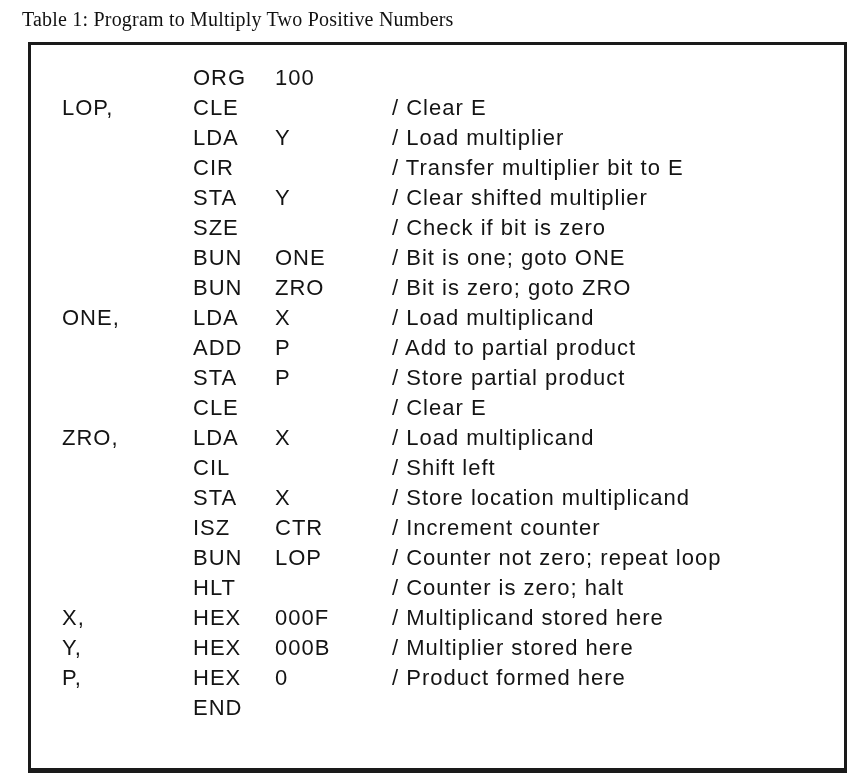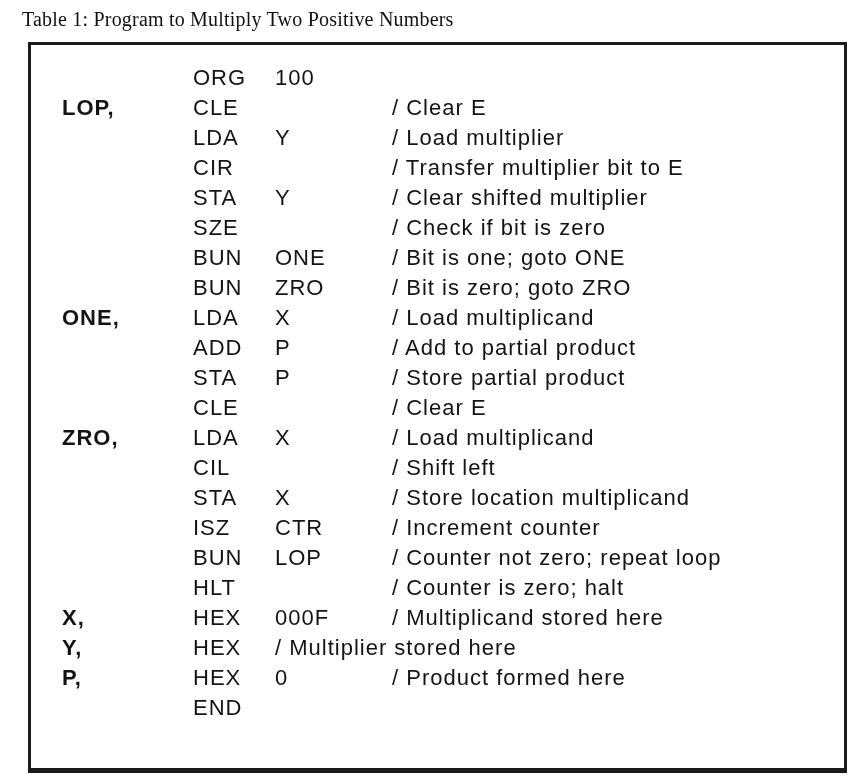--- a/index.html
+++ b/index.html
@@ -33,21 +33,21 @@
   .code-row {
     display: flex;
     height: 30px;
     line-height: 30px;
     font-size: 22px;
     color: #141414;
     letter-spacing: 1px;
     white-space: nowrap;
     justify-content: space-between;
   }
-  .code-label   { width: 131px; flex: 0 0 131px; font-weight: bold; }
+  .code-label   { width: 131px; flex: 0 0 131px; }
   .code-opcode  { width: 82px;  flex: 0 0 82px; }
   .code-operand { width: 117px; flex: 0 0 117px; }
   .code-comment { flex: 1 1 auto; }
 </style>
 </head>
 <body>
 
 <div class="page-title">Table 1: Program to Multiply Two Positive Numbers</div>
 
 <div class="program-box">
@@ -182,20 +182,21 @@
   <div class="code-row">
     <span class="code-label">X,</span>
     <span class="code-opcode">HEX</span>
     <span class="code-operand">000F</span>
     <span class="code-comment">/ Multiplicand stored here</span>
   </div>
 
   <div class="code-row">
     <span class="code-label">Y,</span>
     <span class="code-opcode">HEX</span>
+    <span class="code-operand">000B</span>
     <span class="code-comment">/ Multiplier stored here</span>
   </div>
 
   <div class="code-row">
     <span class="code-label">P,</span>
     <span class="code-opcode">HEX</span>
     <span class="code-operand">0</span>
     <span class="code-comment">/ Product formed here</span>
   </div>
 

